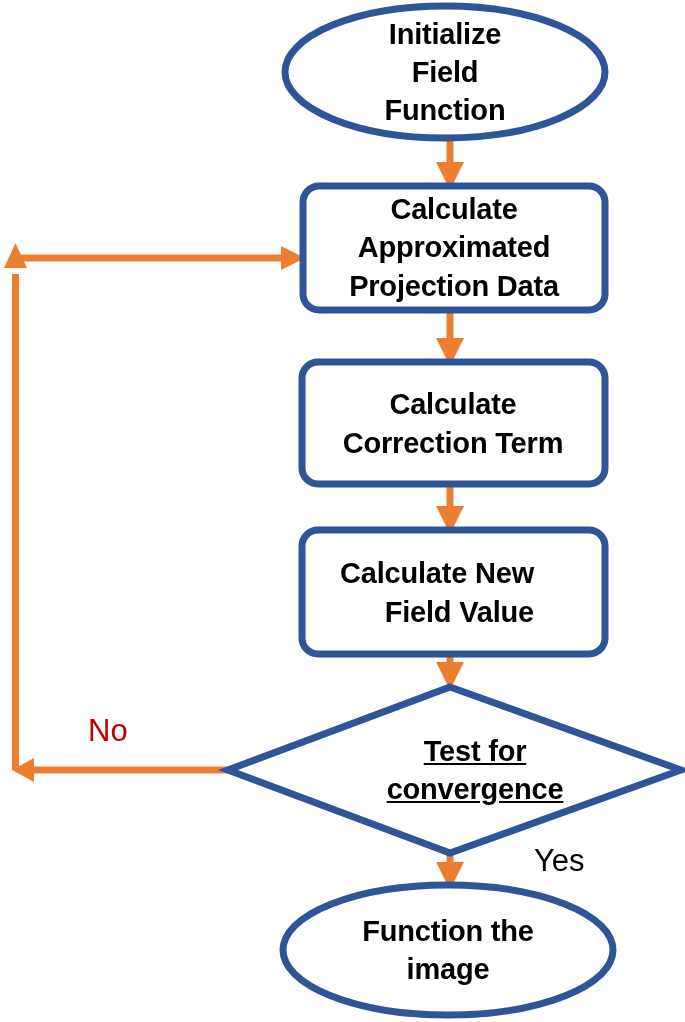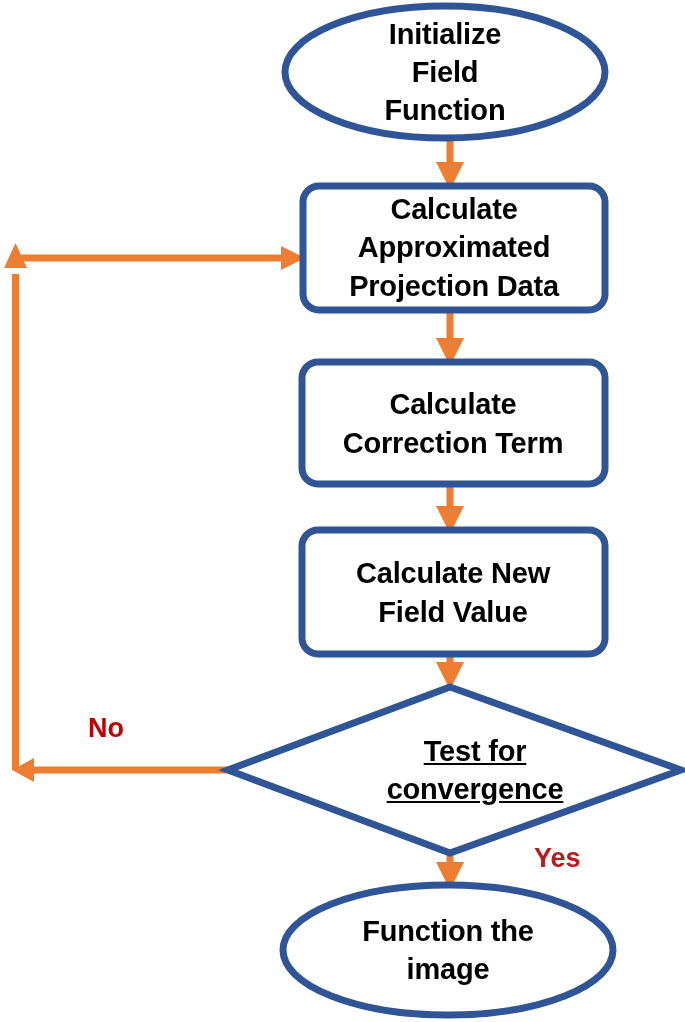--- a/index.html
+++ b/index.html
@@ -59,32 +59,32 @@
     color: #000000;
     font-size: 29px;
     line-height: 1.32;
     letter-spacing: -0.2px;
     white-space: pre-line;
     pointer-events: none;
   }
   .edge-label {
     position: absolute;
     font-family: "Liberation Sans", sans-serif;
-    font-weight: bold;
-    font-size: 27px;
+    font-weight: normal;
+    font-size: 31px;
     line-height: 1;
     white-space: nowrap;
   }
   #label-no   { left: 88px;  top: 715px; color: #C00000; }
-  #label-yes  { left: 534px; top: 845px; color: #b91c1c; }
+  #label-yes  { left: 534px; top: 845px; color: #000000; }
 
   #label-init        { left: 290px; top: 8px;   width: 310px; height: 128px; }
   #label-approx      { left: 306px; top: 188px; width: 296px; height: 119px; }
   #label-correction  { left: 304px; top: 365px; width: 298px; height: 117px; }
-  #label-newfield    { left: 304px; top: 533px; width: 298px; height: 119px; }
+  #label-newfield    { left: 288px; top: 533px; width: 298px; height: 119px; text-align: right; }
   #label-testconv    { left: 350px; top: 702px; width: 250px; height: 136px; text-decoration: underline; }
   #label-display     { left: 288px; top: 888px; width: 320px; height: 124px; }
 </style>
 </head>
 <body>
 
 <div id="flowchart-root">
 
   <svg id="flowchart-svg" viewBox="0 0 685 1022">
 

